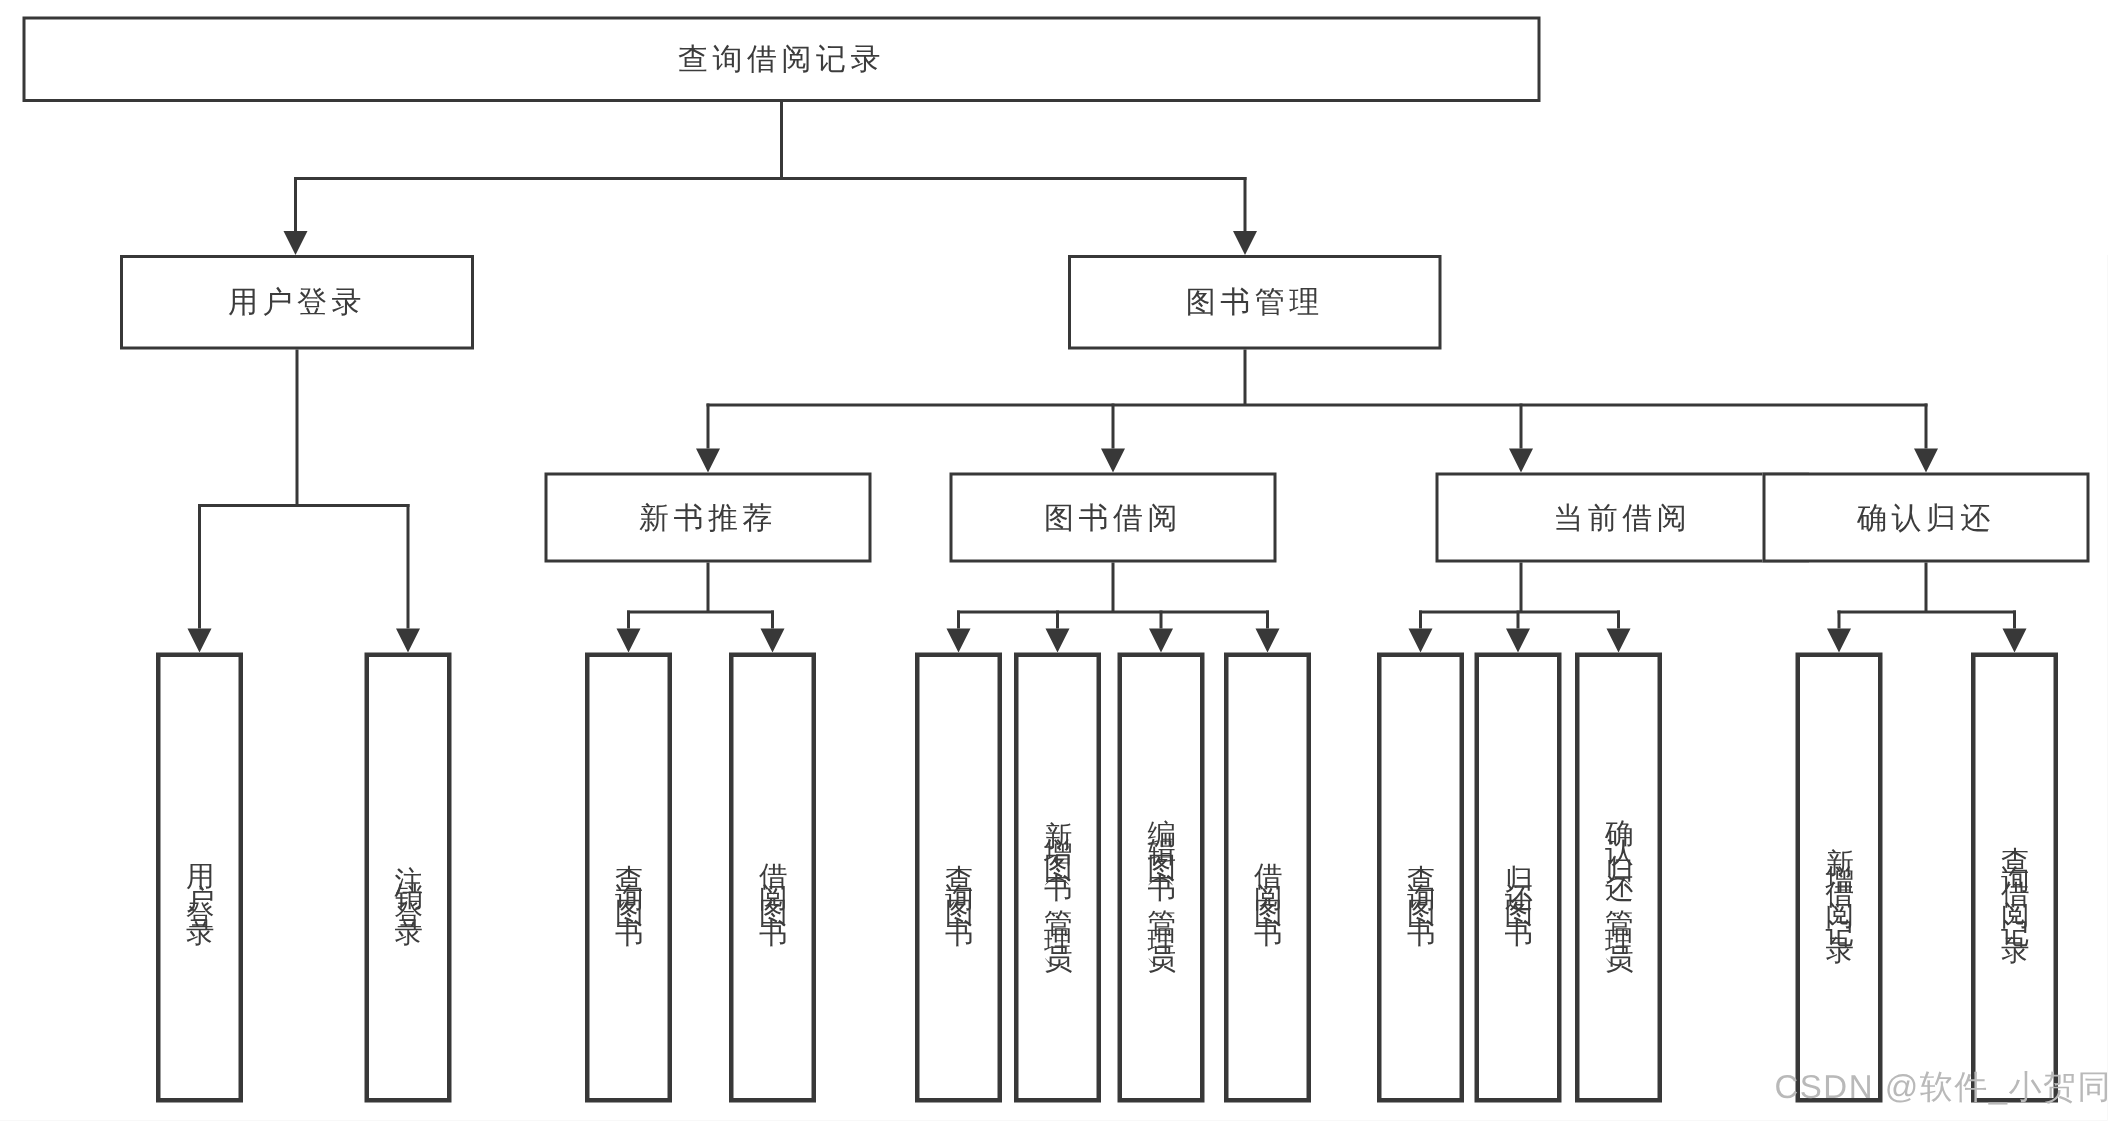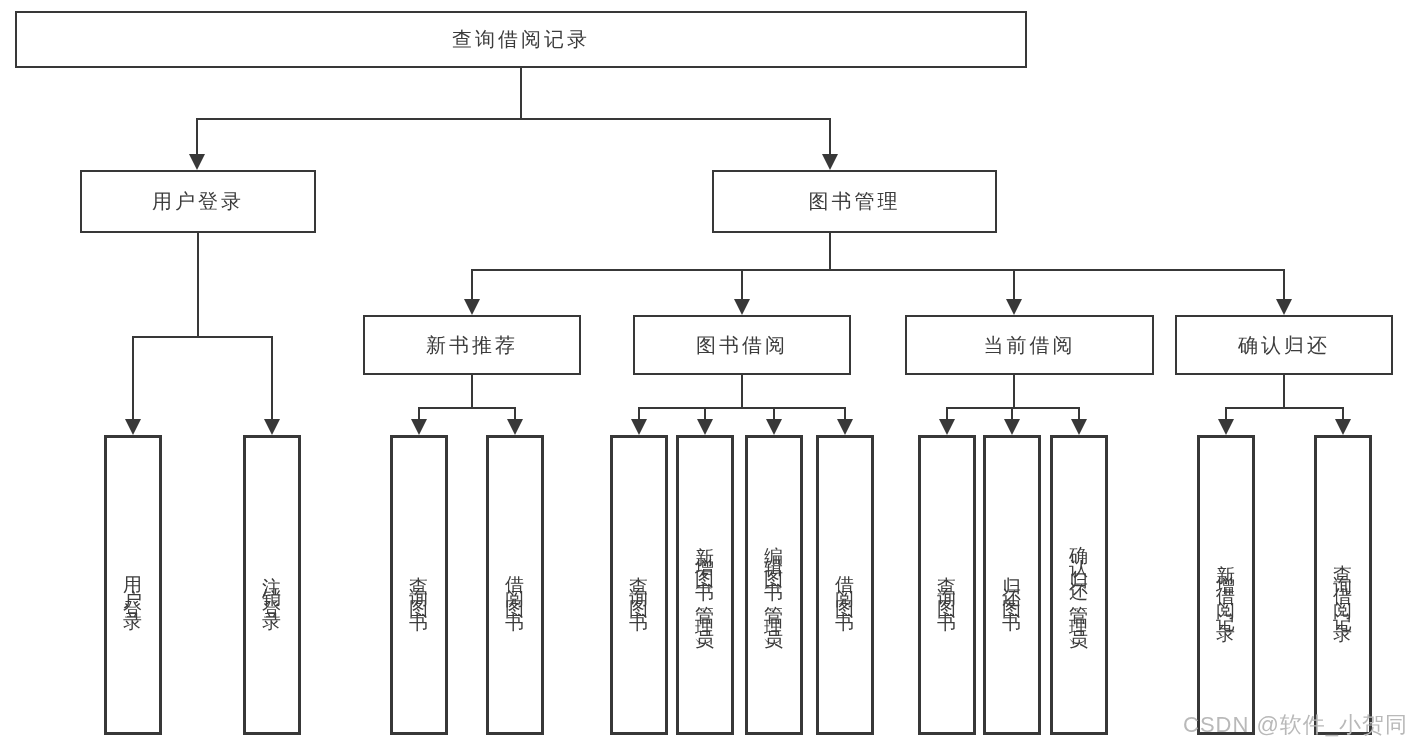--- a/index.html
+++ b/index.html
@@ -75,21 +75,21 @@
   <div class="vline" style="left:520px;top:68px;height:50px"></div>
   <div class="hline" style="left:196px;top:118px;width:635px"></div>
   <div class="vline" style="left:196px;top:118px;height:36px"></div>
   <div class="arrow" style="left:189px;top:154px"></div>
   <div class="vline" style="left:829px;top:118px;height:36px"></div>
   <div class="arrow" style="left:822px;top:154px"></div>
 
   <div class="box" style="left:80px;top:170px;width:236px;height:63px">
     <span>用户登录</span>
   </div>
-  <div class="box" style="left:712px;top:170px;width:285px;height:63px">
+  <div class="box" style="left:712px;top:170px;width:249px;height:63px">
     <span>图书管理</span>
   </div>
 
   <div class="vline" style="left:197px;top:233px;height:104px"></div>
   <div class="hline" style="left:132px;top:336px;width:141px"></div>
   <div class="vline" style="left:132px;top:336px;height:83px"></div>
   <div class="arrow" style="left:125px;top:419px"></div>
   <div class="vline" style="left:271px;top:336px;height:83px"></div>
   <div class="arrow" style="left:264px;top:419px"></div>
 
@@ -103,21 +103,21 @@
   <div class="arrow" style="left:1006px;top:299px"></div>
   <div class="vline" style="left:1283px;top:269px;height:30px"></div>
   <div class="arrow" style="left:1276px;top:299px"></div>
 
   <div class="box" style="left:633px;top:315px;width:218px;height:60px">
     <span>图书借阅</span>
   </div>
   <div class="box" style="left:363px;top:315px;width:218px;height:60px">
     <span>新书推荐</span>
   </div>
-  <div class="box" style="left:905px;top:315px;width:249px;height:60px">
+  <div class="box" style="left:957px;top:315px;width:249px;height:60px">
     <span>当前借阅</span>
   </div>
   <div class="box" style="left:1175px;top:315px;width:218px;height:60px">
     <span>确认归还</span>
   </div>
 
   <div class="vline" style="left:471px;top:375px;height:33px"></div>
   <div class="hline" style="left:418px;top:407px;width:98px"></div>
   <div class="vline" style="left:418px;top:407px;height:12px"></div>
   <div class="arrow" style="left:411px;top:419px"></div>

